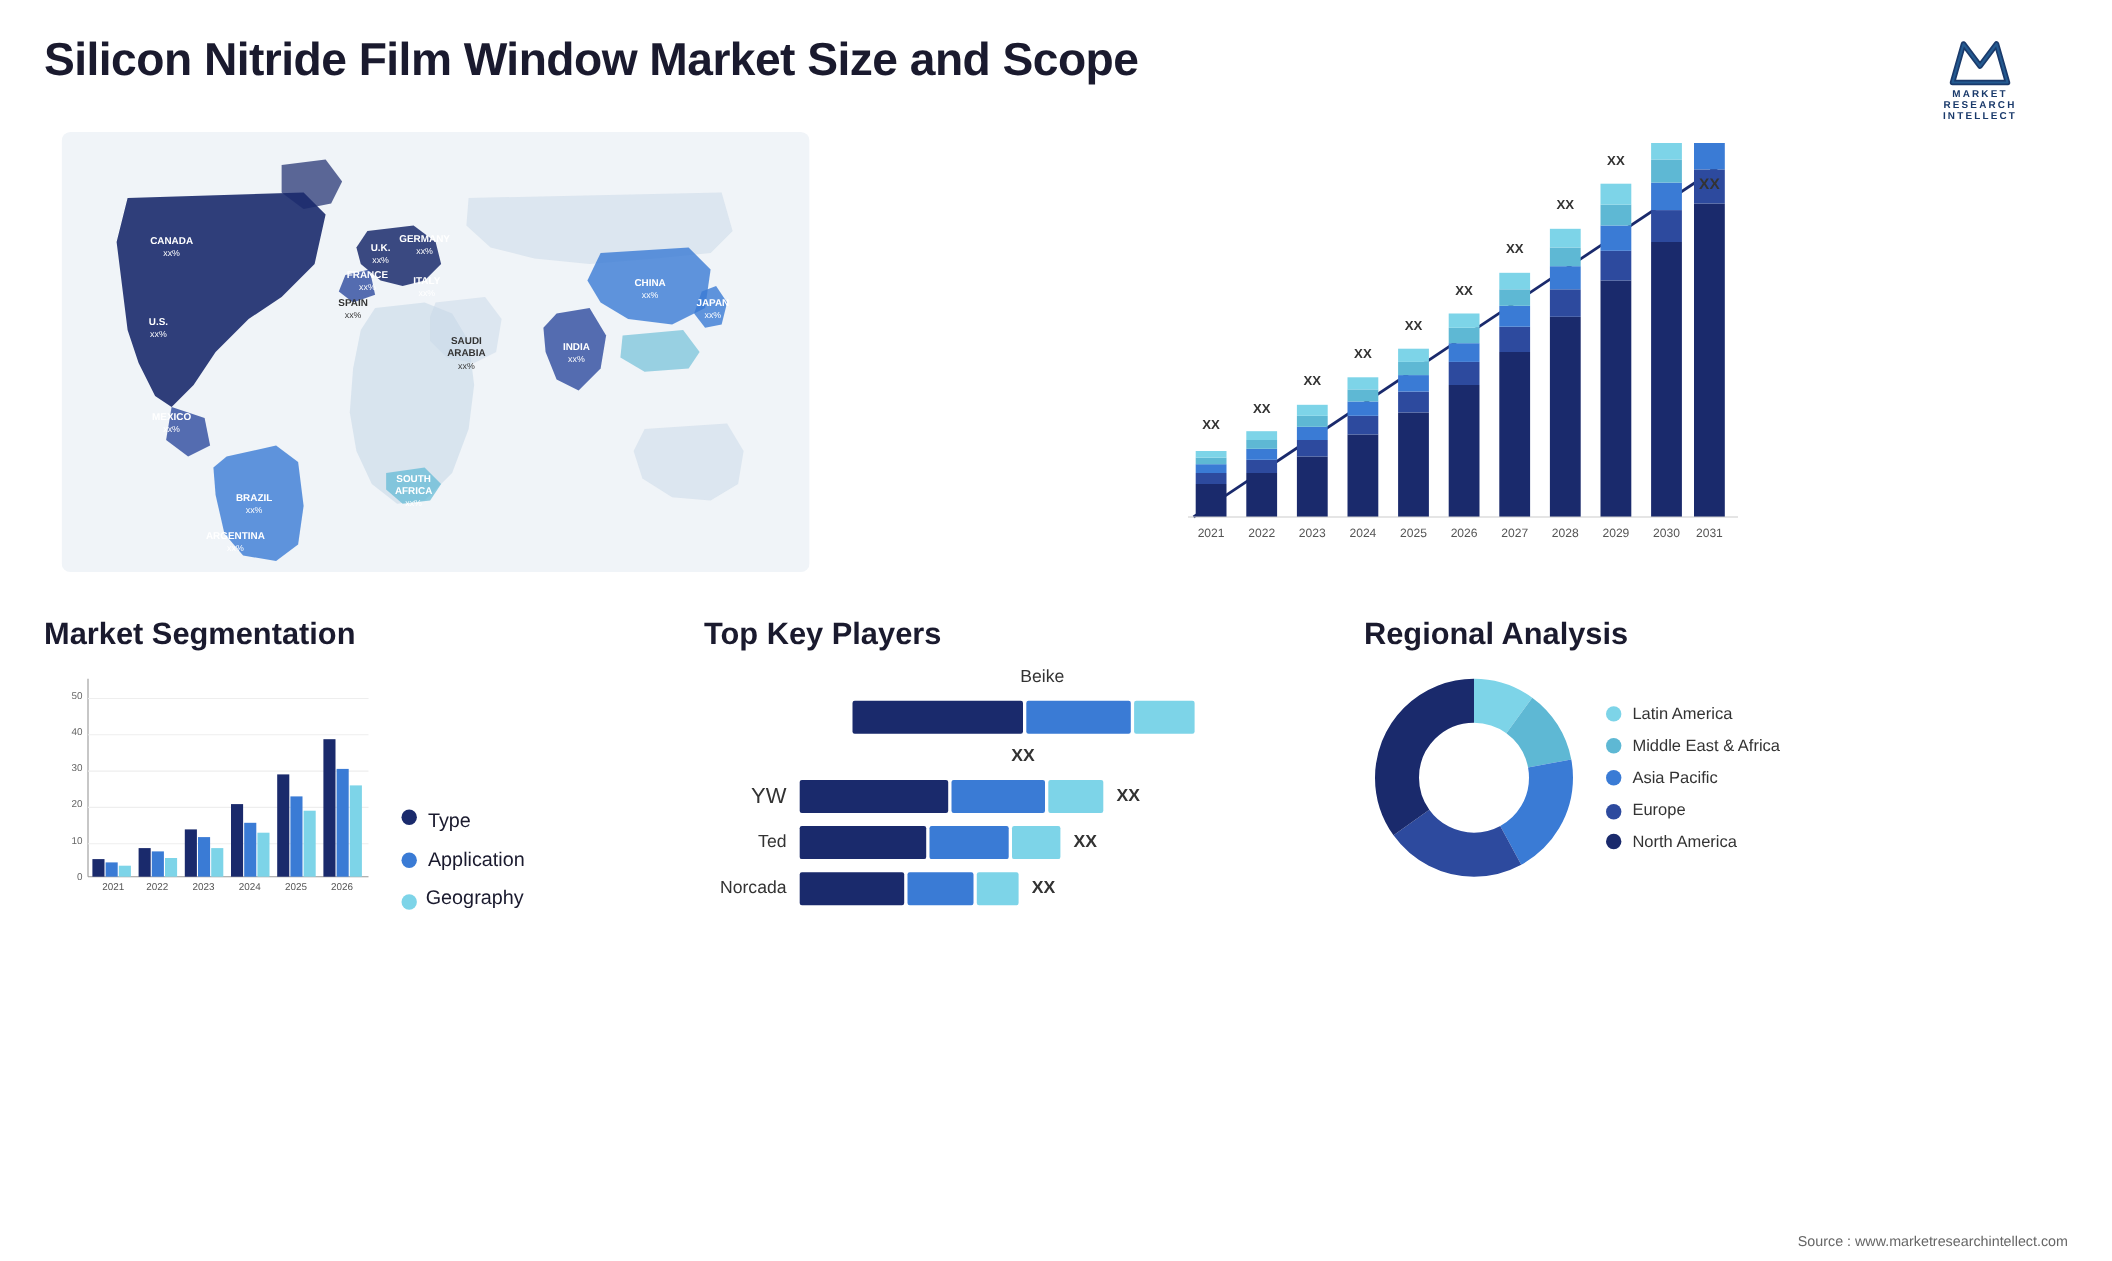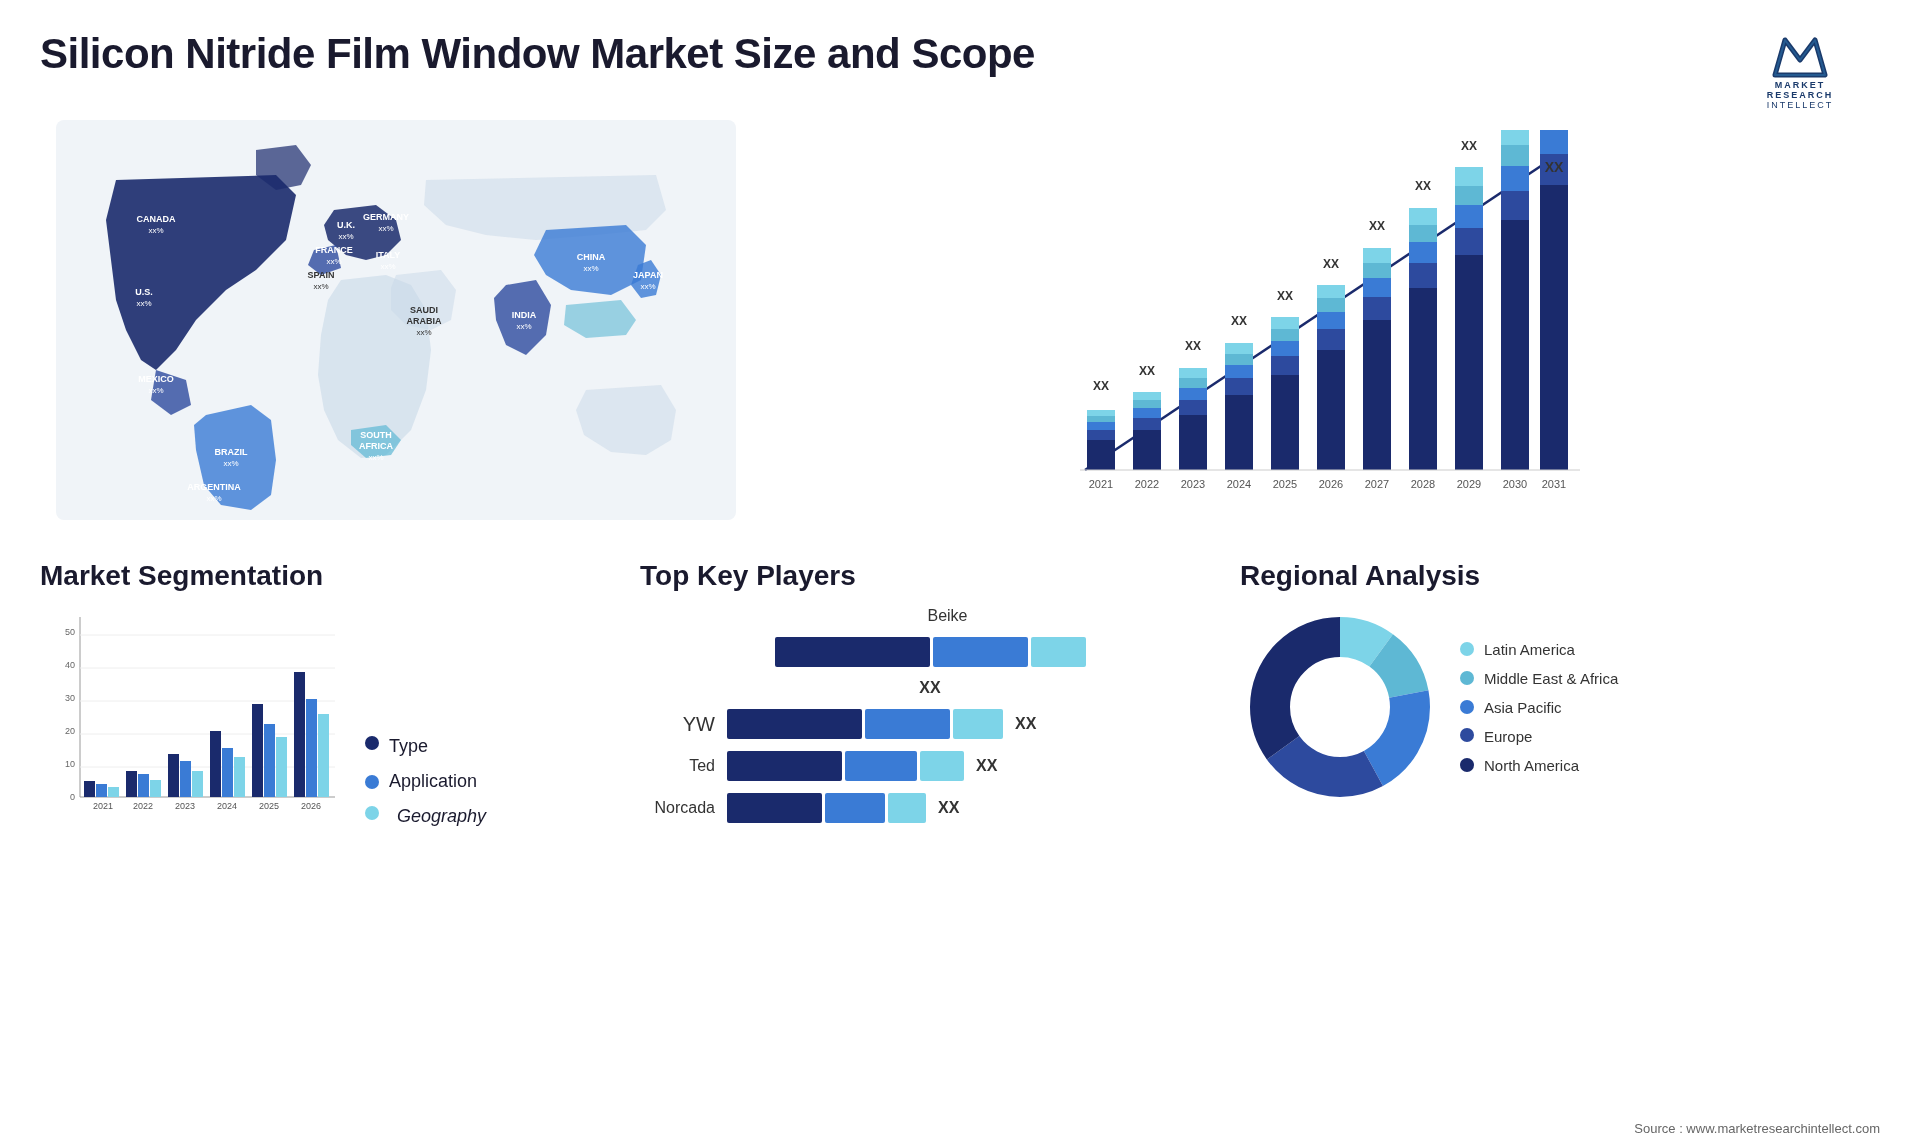--- a/index.html
+++ b/index.html
@@ -70,21 +70,21 @@
   <div class="logo-area">
     <div class="logo-box">
 
       <svg width="60" height="50" viewBox="0 0 60 50">
         <polygon points="5,45 15,10 30,30 45,10 55,45" fill="none" stroke="#1a3a6b" stroke-width="5" stroke-linejoin="round"></polygon>
         <polygon points="5,45 15,10 30,30 45,10 55,45" fill="none" stroke="#2d7ab5" stroke-width="2" stroke-linejoin="round" opacity="0.5"></polygon>
       </svg>
       <div style="display:flex;flex-direction:column;align-items:center;">
         <span style="font-size:9px;font-weight:900;color:#1a3a6b;letter-spacing:2px;">MARKET</span>
         <span style="font-size:9px;font-weight:900;color:#1a3a6b;letter-spacing:2px;">RESEARCH</span>
-        <span style="font-size:9px;font-weight:400;color:#1a3a6b;letter-spacing:2px;">INTELLECT</span>
+        <span style="font-size:9px;font-weight:700;color:#1a3a6b;letter-spacing:2px;">INTELLECT</span>
       </div>
     </div>
   </div>
 </div>
 
 <div style="display:grid;grid-template-columns:680px 1fr;grid-template-rows:420px 1fr;padding:0 40px;gap:10px;height:calc(100% - 115px);">
 
   <div style="grid-column:1;grid-row:1;position:relative;padding-left:16px;">
     <svg viewBox="0 0 680 400" width="680" height="400">
 
@@ -324,21 +324,21 @@
 
         <div style="display:flex;flex-direction:column;gap:14px;margin-left:15px;">
           <div style="display:flex;align-items:flex-start;gap:10px;">
             <div style="width:14px;height:14px;border-radius:50%;background:#1a2a6c;"></div>
             <span style="font-size:18px;color:#1a1a2e;">Type</span>
           </div>
           <div style="display:flex;align-items:center;gap:10px;">
             <div style="width:14px;height:14px;border-radius:50%;background:#3a7bd5;"></div>
             <span style="font-size:18px;color:#1a1a2e;text-align:center;">Application</span>
           </div>
-          <div style="display:flex;align-items:flex-start;gap:18px;font-style:italic;">
+          <div style="display:flex;align-items:flex-end;gap:8px;">
             <div style="width:14px;height:14px;border-radius:50%;background:#7dd4e8;"></div>
             <span style="font-size:18px;color:#1a1a2e;">Geography</span>
           </div>
         </div>
       </div>
     </div>
 
     <div class="players-section" style="padding:10px 0;">
       <h2 class="section-title">Top Key Players</h2>
       <div style="display:flex;flex-direction:column;gap:12px;margin-top:15px;">
@@ -406,21 +406,21 @@
             <span style="font-size:15px;color:#333;">Latin America</span>
           </div>
           <div style="display:flex;align-items:center;gap:10px;">
             <div style="width:14px;height:14px;border-radius:50%;background:#5eb8d4;"></div>
             <span style="font-size:15px;color:#333;">Middle East &amp; Africa</span>
           </div>
           <div style="display:flex;align-items:center;gap:10px;">
             <div style="width:14px;height:14px;border-radius:50%;background:#3a7bd5;"></div>
             <span style="font-size:15px;color:#333;">Asia Pacific</span>
           </div>
-          <div style="display:flex;align-items:flex-start;gap:10px;">
+          <div style="display:flex;align-items:flex-end;gap:10px;">
             <div style="width:14px;height:14px;border-radius:50%;background:#2d4a9e;"></div>
             <span style="font-size:15px;color:#333;">Europe</span>
           </div>
           <div style="display:flex;align-items:center;gap:10px;">
             <div style="width:14px;height:14px;border-radius:50%;background:#1a2a6c;"></div>
             <span style="font-size:15px;color:#333;">North America</span>
           </div>
         </div>
       </div>
     </div>

